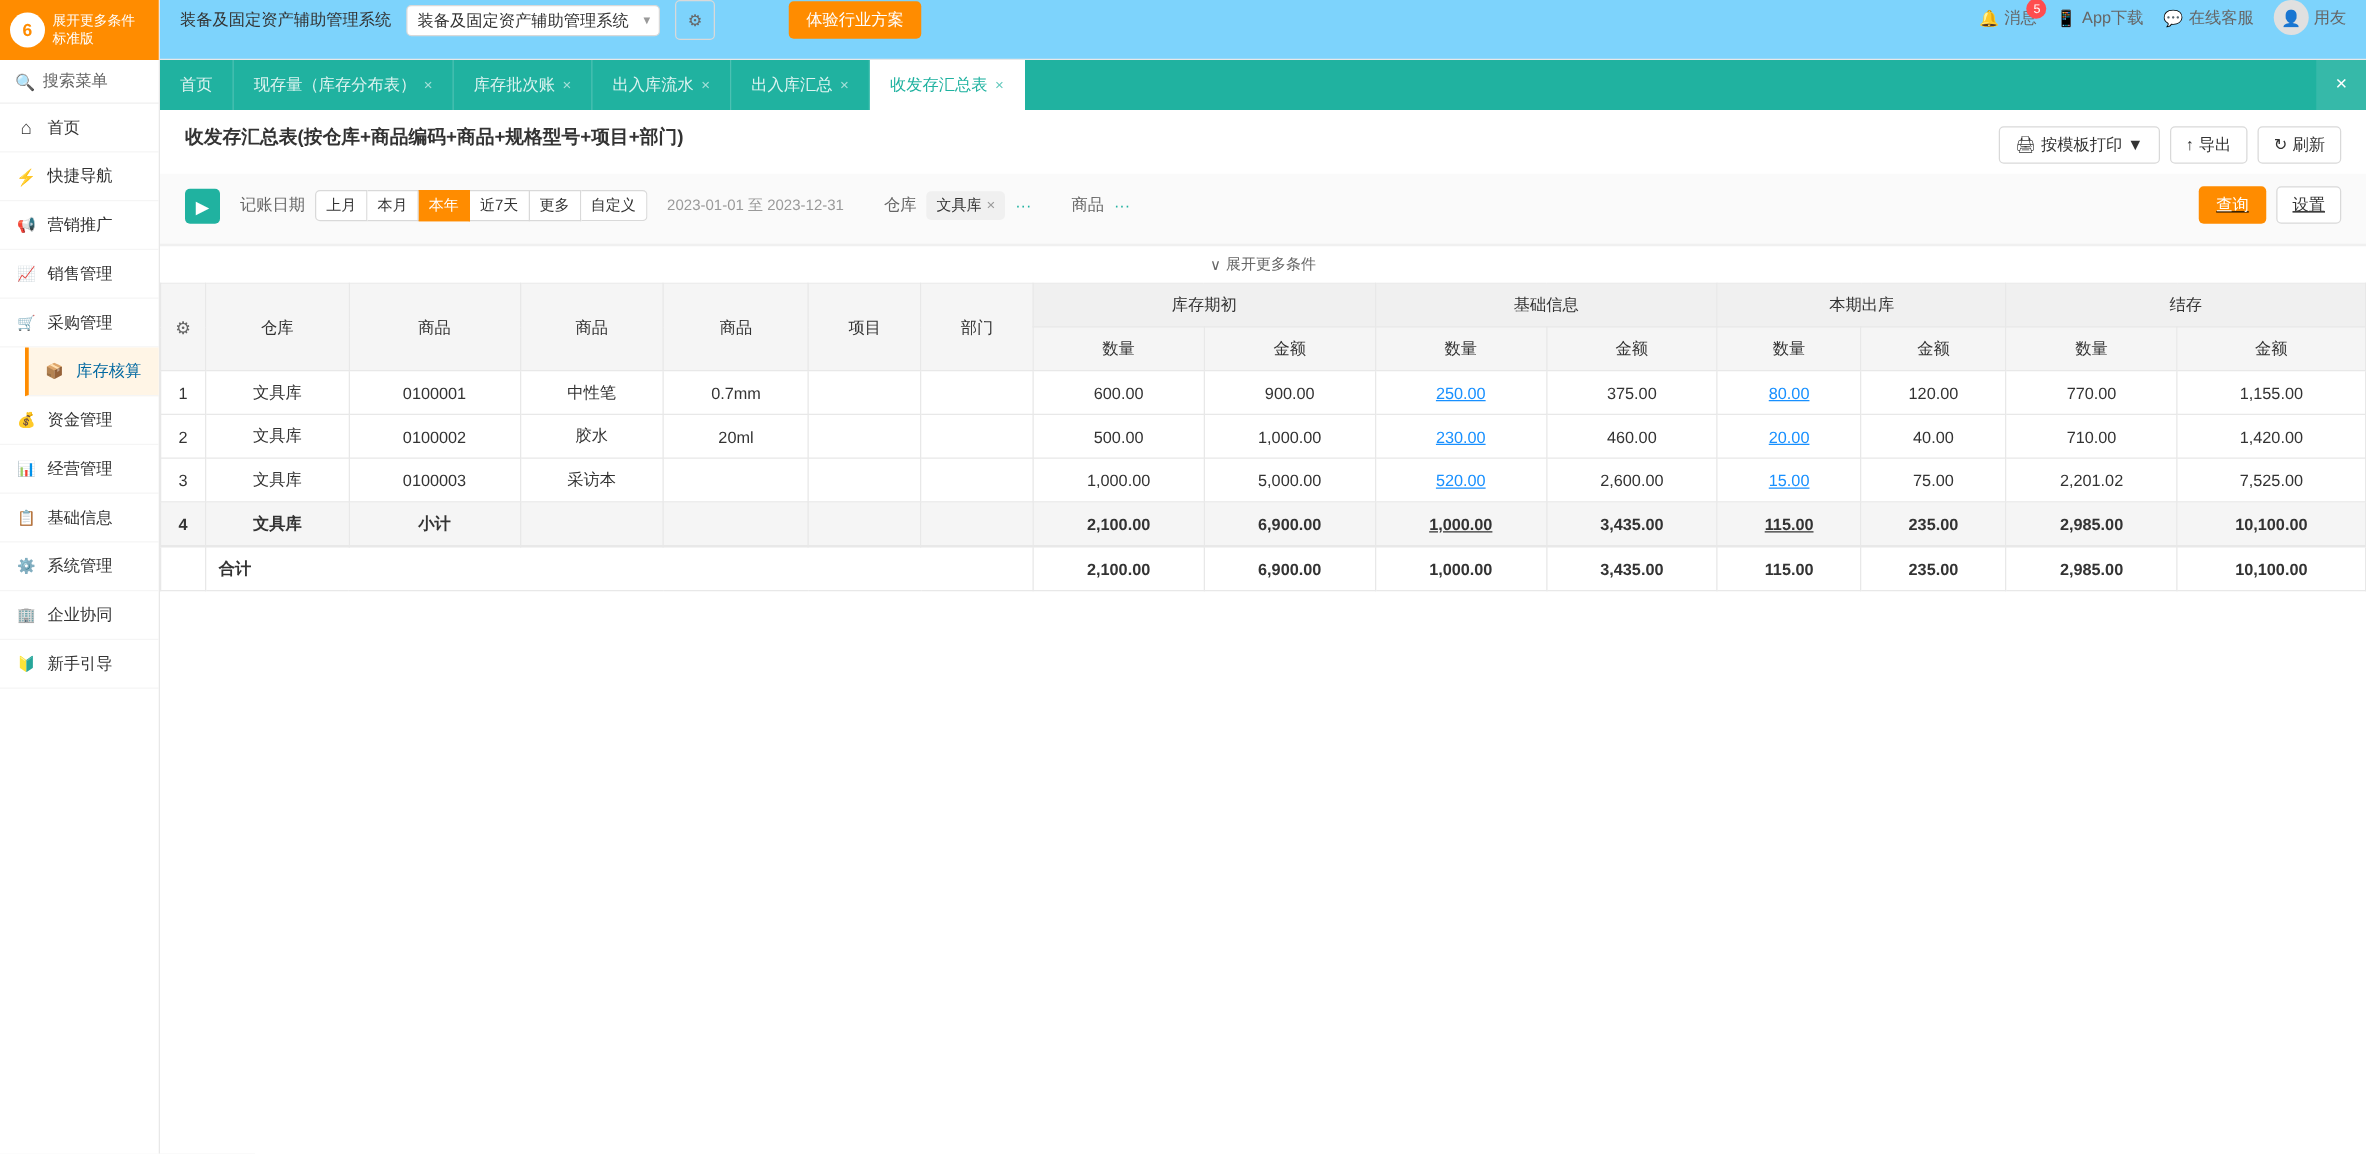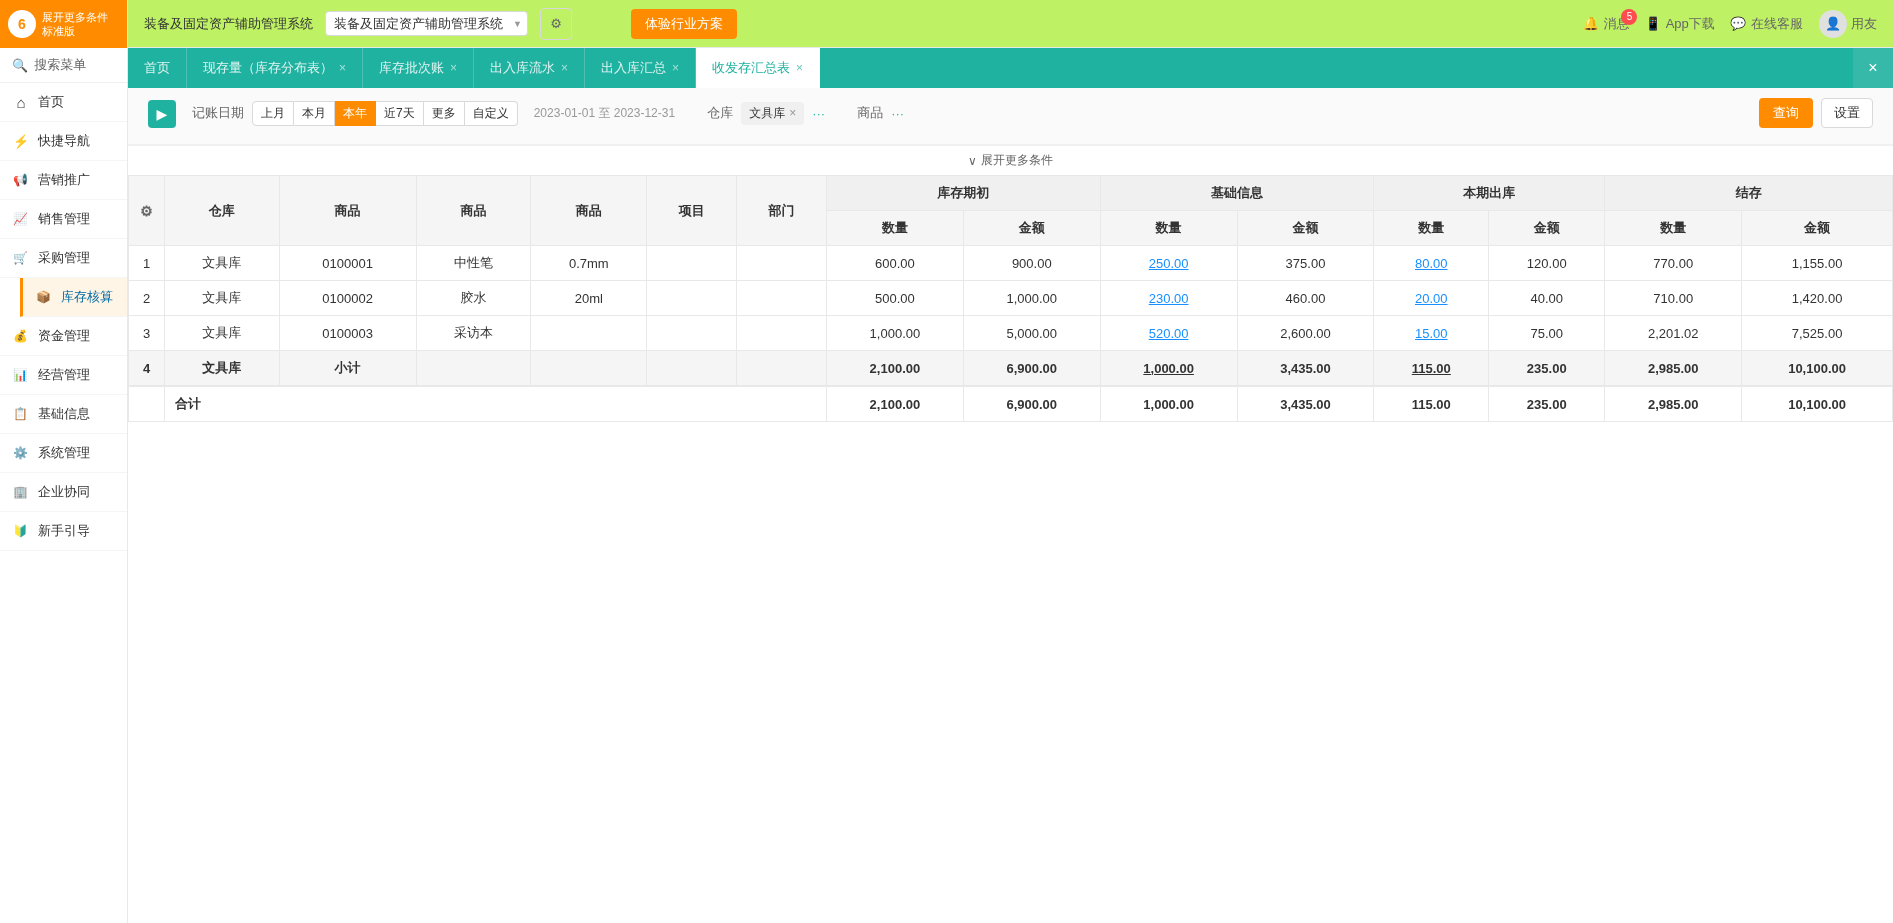--- a/index.html
+++ b/index.html
@@ -24,21 +24,21 @@
     .nav-icon-operations::before { content: '📊'; font-size: 12px; }
     .nav-icon-base::before { content: '📋'; font-size: 12px; }
     .nav-icon-system::before { content: '⚙️'; font-size: 12px; }
     .nav-icon-enterprise::before { content: '🏢'; font-size: 12px; }
     .nav-icon-guide::before { content: '🔰'; font-size: 12px; }
 
     
     .main { flex: 1; display: flex; flex-direction: column; overflow: hidden; }
 
     
-    .topbar { height: 48px; background: #bef264; border-bottom: 1px solid #e8e8e8; display: flex; align-items: center; justify-content: space-between; padding: 12px 16px; flex-shrink: 0; }
+    .topbar { height: 48px; background: #7dd3fc; border-bottom: 1px solid #e8e8e8; display: flex; align-items: flex-start; justify-content: space-between; padding: 0 16px; flex-shrink: 0; }
     .topbar-left { display: flex; align-items: center; gap: 12px; }
     .topbar-system-name { font-size: 13px; color: #333; }
     .topbar-settings-btn { width: 32px; height: 32px; border: 1px solid #d9d9d9; border-radius: 4px; display: flex; align-items: center; justify-content: center; cursor: pointer; color: #666; }
     .topbar-trial-btn { background: #ff8c00; color: #fff; border: none; border-radius: 4px; padding: 6px 14px; font-size: 13px; cursor: pointer; margin-left: 47px; }
     .topbar-right { display: flex; align-items: center; gap: 16px; }
     .topbar-right-item { display: flex; align-items: center; gap: 4px; color: #666; font-size: 13px; cursor: pointer; position: relative; }
     .topbar-badge { position: absolute; top: -6px; right: -8px; background: #ff4d4f; color: #fff; border-radius: 10px; font-size: 10px; padding: 0 4px; min-width: 16px; height: 16px; display: flex; align-items: center; justify-content: center; }
     .topbar-avatar { width: 28px; height: 28px; background: #e0e0e0; border-radius: 50%; display: flex; align-items: center; justify-content: center; font-size: 13px; color: #666; }
 
     
@@ -70,21 +70,21 @@
     .filter-tag { display: flex; align-items: center; gap: 4px; background: #f0f0f0; border-radius: 4px; padding: 3px 8px; font-size: 12px; color: #333; }
     .filter-tag-close { cursor: pointer; color: #999; font-size: 12px; }
     .filter-more { color: #20b2a0; font-size: 13px; cursor: pointer; }
     .expand-row { display: flex; align-items: center; justify-content: center; padding: 6px; border-top: 1px solid #f0f0f0; }
     .expand-btn { display: flex; align-items: center; gap: 4px; color: #666; font-size: 12px; cursor: pointer; background: none; border: none; }
 
     
     .table-container { flex: 1; overflow: auto; padding: 0; }
     table { width: 100%; border-collapse: collapse; font-size: 13px; }
     thead tr { background: #f5f5f5; }
-    thead th { padding: 8px 10px; text-align: center; border: 1px solid #e8e8e8; color: #333; font-weight: bold; white-space: nowrap; }
+    thead th { padding: 8px 10px; text-align: center; border: 1px solid #e8e8e8; color: #333; font-weight: normal; white-space: nowrap; }
     thead th.group-header { background: #f0f0f0; }
     tbody tr { background: #fff; }
     tbody td { padding: 8px 10px; text-align: center; border: 1px solid #e8e8e8; color: #333; white-space: nowrap; }
     tbody td.link { color: #1890ff; text-decoration: underline; cursor: pointer; }
     tbody tr.subtotal { background: #f5f5f5; font-weight: bold; }
     tbody tr.subtotal td { color: #333; }
     .table-settings-icon { color: #666; cursor: pointer; font-size: 14px; }
 
     
     .table-footer { background: #fff; border-top: 2px solid #e8e8e8; }
@@ -222,20 +222,38 @@
     </div>
     <div class="tab-item active">
       <span>收发存汇总表</span>
       <span class="tab-close">×</span>
     </div>
     <div class="tabbar-close-all">×</div>
   </div>
 
   <div class="content">
 
+    <div style="display:flex; align-items:center; justify-content:space-between; padding: 12px 20px 8px;">
+      <div class="content-title">收发存汇总表(按仓库+商品编码+商品+规格型号+项目+部门)</div>
+      <div style="display:flex; gap:8px; align-items:center;">
+        <button class="action-btn">
+          <span>🖨</span>
+          <span>按模板打印</span>
+          <span>▼</span>
+        </button>
+        <button class="action-btn">
+          <span>↑</span>
+          <span>导出</span>
+        </button>
+        <button class="action-btn">
+          <span>↻</span>
+          <span>刷新</span>
+        </button>
+      </div>
+    </div>
 
     <div class="filter-bar">
       <button class="filter-toggle-btn">▶</button>
       <div style="flex:1;">
         <div class="filter-row" style="margin-bottom:6px;">
           <span class="filter-label">记账日期</span>
           <div class="filter-date-btns">
             <button class="filter-date-btn">上月</button>
             <button class="filter-date-btn">本月</button>
             <button class="filter-date-btn active">本年</button>
@@ -250,21 +268,21 @@
           <span style="margin-left:24px;" class="filter-label">仓库</span>
           <div class="filter-tag">
             <span>文具库</span>
             <span class="filter-tag-close">×</span>
           </div>
           <span class="filter-more">···</span>
 
           <span style="margin-left:24px;" class="filter-label">商品</span>
           <span class="filter-more">···</span>
 
-          <div style="margin-left:auto; display:flex; gap:8px;">
+          <div style="margin-left:auto; display:flex; gap:8px;text-decoration:underline;">
             <button class="action-btn-primary">查询</button>
             <button class="action-btn-secondary">设置</button>
           </div>
         </div>
       </div>
     </div>
 
     <div class="expand-row">
       <button class="expand-btn">
         <span>∨</span>

